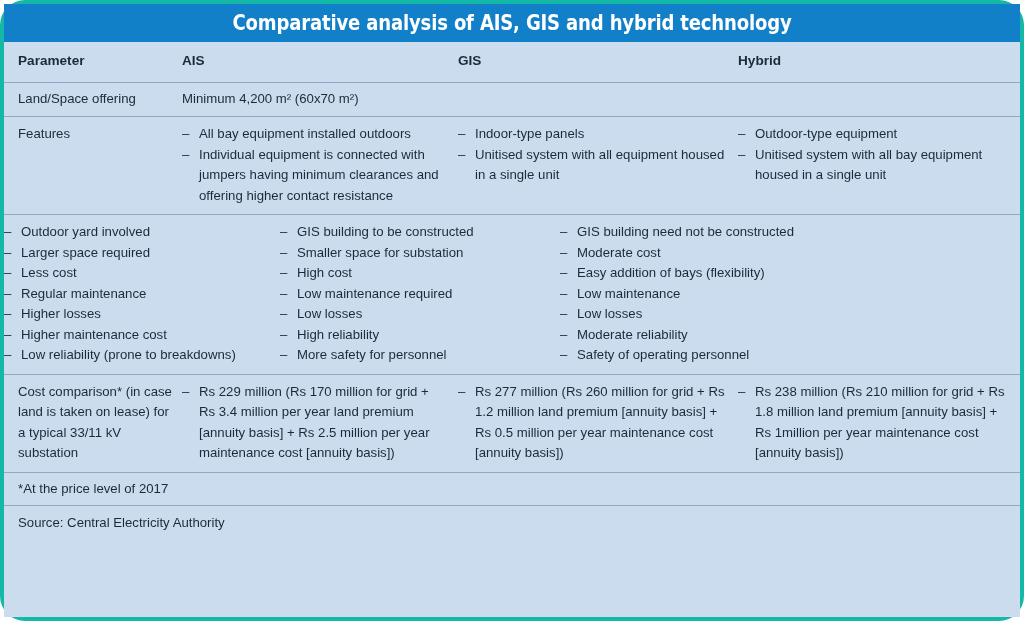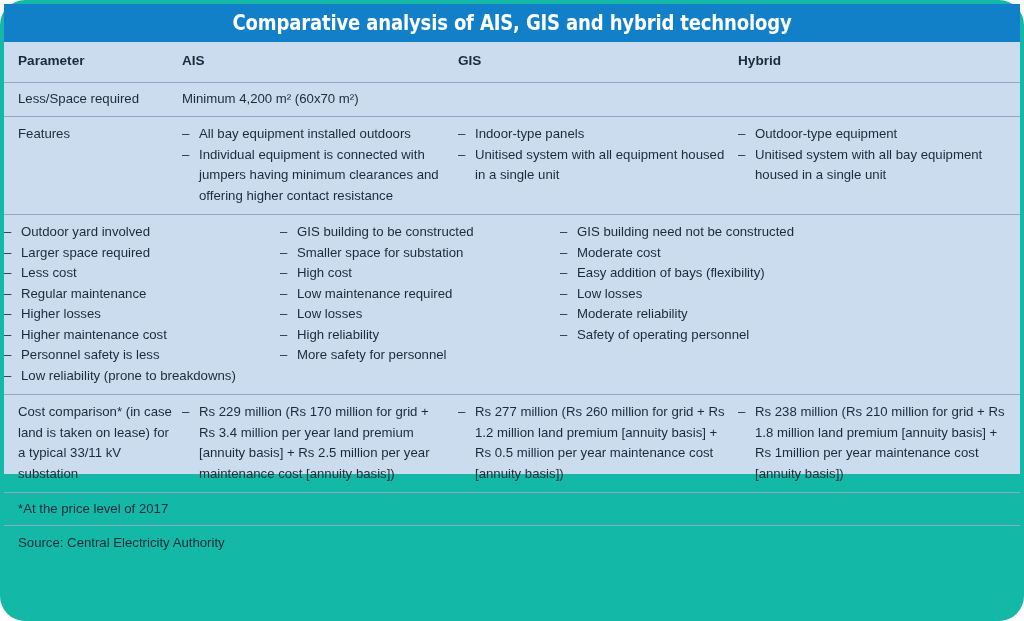--- a/index.html
+++ b/index.html
@@ -40,21 +40,21 @@
     letter-spacing: -0.2px;
     transform: scaleX(0.86);
     transform-origin: center;
     white-space: nowrap;
   }
   .table-body {
     position: absolute;
     left: 4px;
     top: 42px;
     width: 1016px;
-    height: 432px;
+    height: 575px;
     background: #cbdcee;
     box-sizing: border-box;
   }
   .row {
     position: relative;
     display: flex;
     box-sizing: border-box;
     padding: 0;
   }
   .rule-top {
@@ -127,21 +127,21 @@
   <div class="table-body">
 
     <div class="row header-row">
       <div class="col col-param">Parameter</div>
       <div class="col col-ais">AIS</div>
       <div class="col col-gis">GIS</div>
       <div class="col col-hyb">Hybrid</div>
     </div>
 
     <div class="row simple-row rule-top">
-      <div class="col col-param">Less/Space required</div>
+      <div class="col col-param">Land/Space offering</div>
       <div class="col col-hyb">Minimum 4,200 m² (60x70 m²)</div>
     </div>
 
     <div class="row list-row rule-top">
       <div class="col col-param">Features</div>
       <div class="col col-ais">
         <ul class="dash-list">
             <li>All bay equipment installed outdoors</li>
             <li>Individual equipment is connected with jumpers having minimum clearances and offering higher contact resistance</li>
           </ul>
@@ -162,40 +162,40 @@
 
     <div class="row list-row rule-top">
       <div class="col col-ais">
         <ul class="dash-list">
             <li>Outdoor yard involved</li>
             <li>Larger space required</li>
             <li>Less cost</li>
             <li>Regular maintenance</li>
             <li>Higher losses</li>
             <li>Higher maintenance cost</li>
-            <li>Personnel safety is less</li>
             <li>Low reliability (prone to breakdowns)</li>
           </ul>
       </div>
       <div class="col col-gis">
         <ul class="dash-list">
             <li>GIS building to be constructed</li>
             <li>Smaller space for substation</li>
             <li>High cost</li>
             <li>Low maintenance required</li>
             <li>Low losses</li>
             <li>High reliability</li>
             <li>More safety for personnel</li>
           </ul>
       </div>
       <div class="col col-hyb">
         <ul class="dash-list">
             <li>GIS building need not be constructed</li>
             <li>Moderate cost</li>
             <li>Easy addition of bays (flexibility)</li>
+            <li>Low maintenance</li>
             <li>Low losses</li>
             <li>Moderate reliability</li>
             <li>Safety of operating personnel</li>
           </ul>
       </div>
     </div>
 
     <div class="row list-row rule-top">
       <div class="col col-param param-cell-multiline">Cost comparison* (in case land is taken on lease) for a typical 33/11 kV substation</div>
       <div class="col col-ais">

